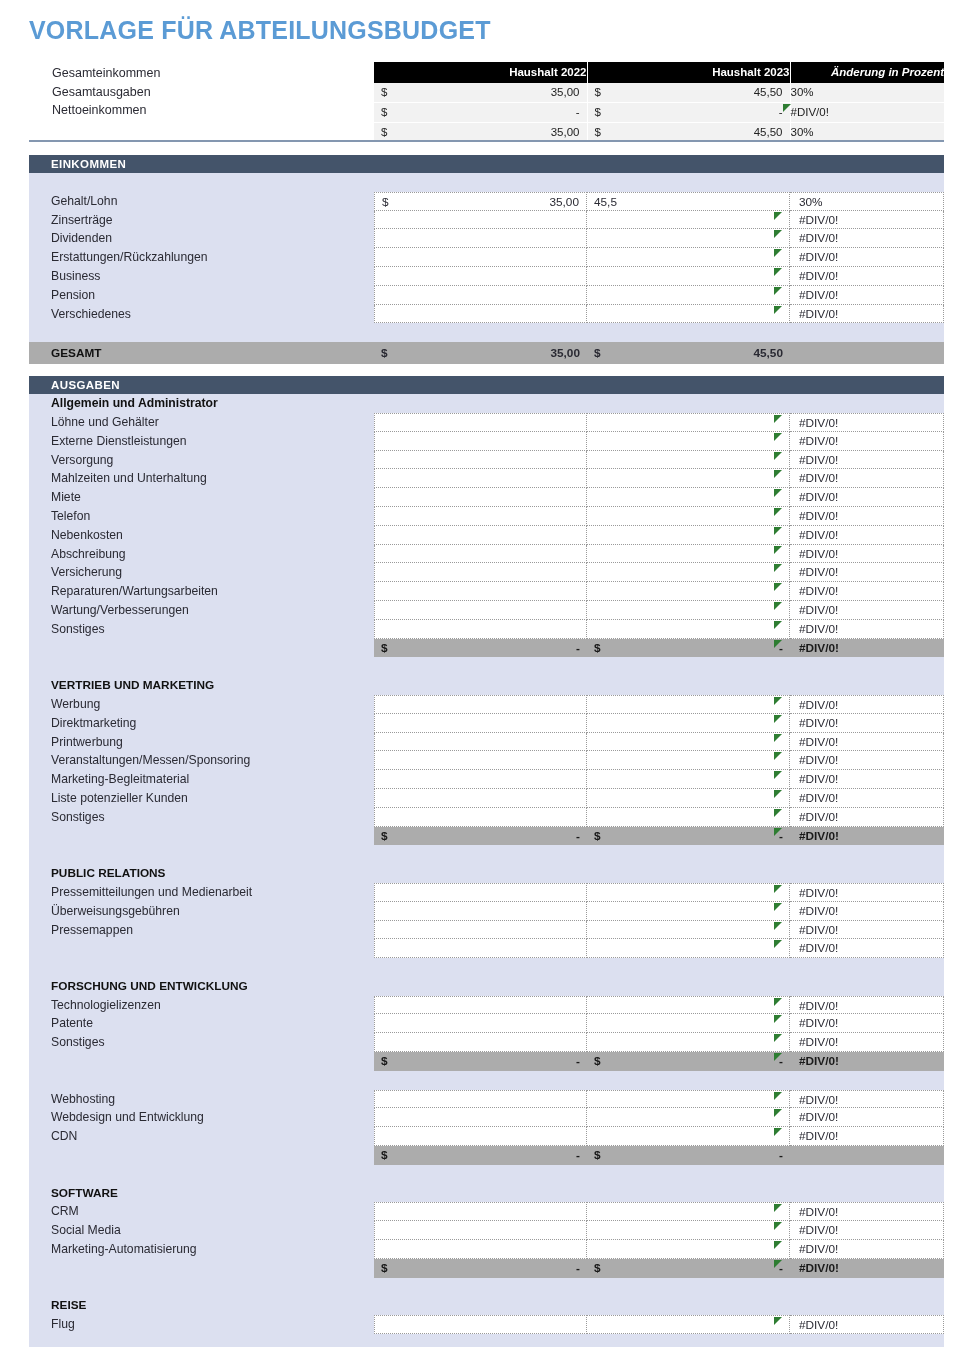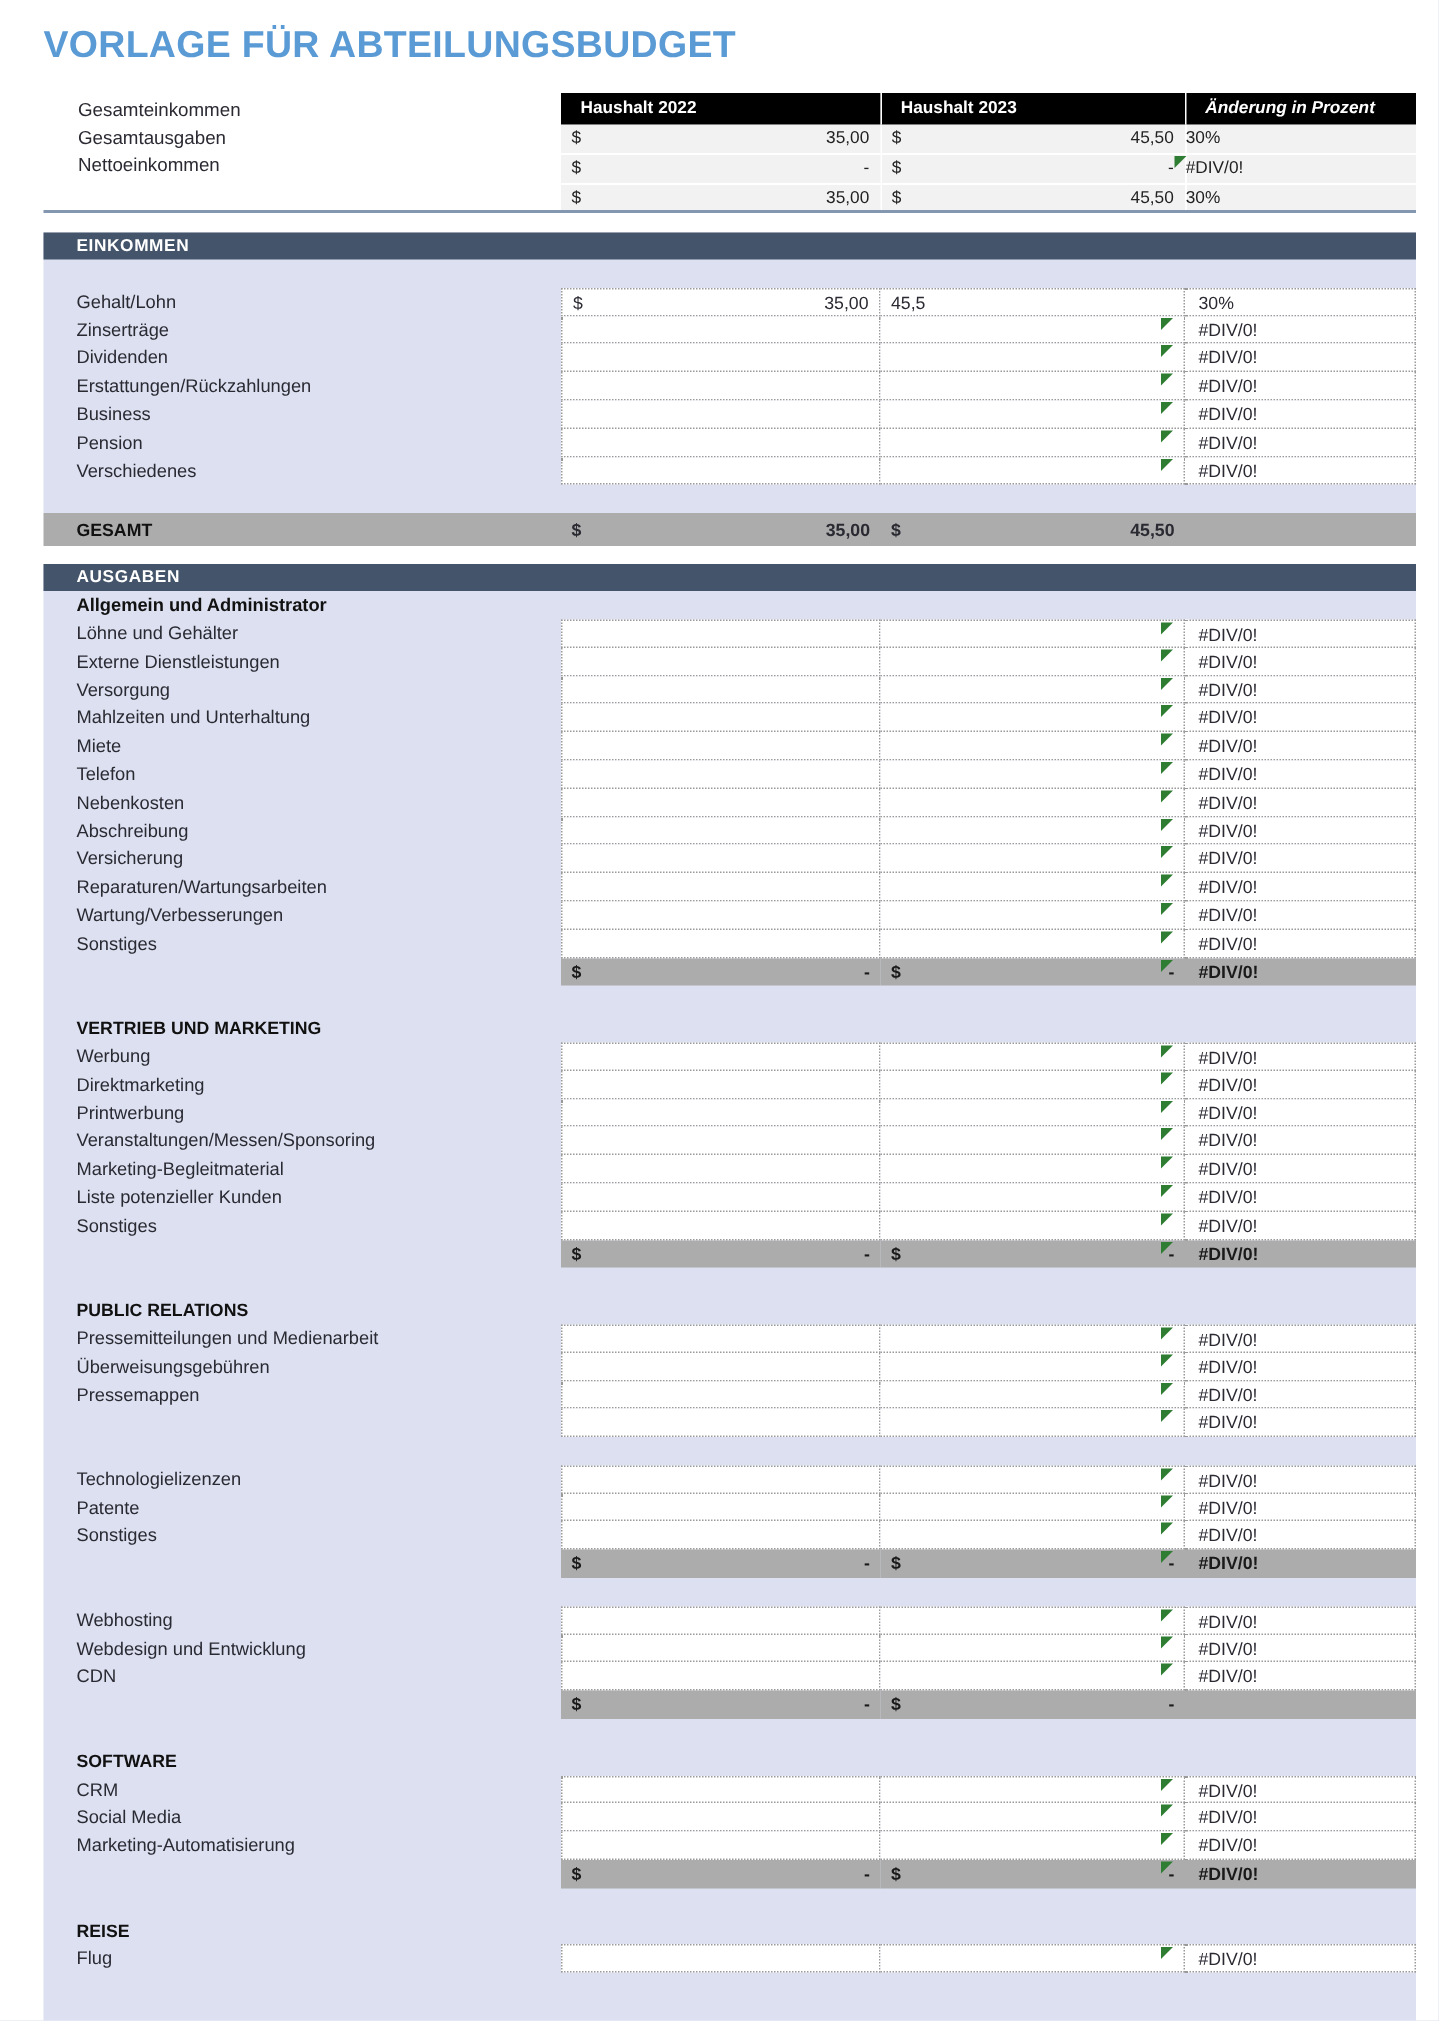--- a/index.html
+++ b/index.html
@@ -20,21 +20,21 @@
   }
 
   
   .summary{
     position:absolute;left:374px;top:62px;width:570px;
     border-collapse:collapse;table-layout:fixed;
   }
   .summary th{
     background:#000000;color:#ffffff;
     font-size:11.5px;font-weight:bold;
-    text-align:left;padding:3px 0 4px 13px;
+    text-align:right;padding:3px 0 4px 0;
     border-right:1px solid #ffffff;
     height:14px;
   }
   .summary th:last-child{border-right:none;font-style:italic;}
   .summary td{
     height:15px;font-size:11.5px;color:#222;
     background:#F2F2F2;
     border-bottom:1px solid #ffffff;
     border-right:1px solid #ffffff;
     padding:0;position:relative;
@@ -648,20 +648,23 @@
               <div class="c3">
                 <span class="tri"></span>
                 <span class="pcttxt">#DIV/0!</span>
               </div>
             </div>
           </div>
           <div class="row"></div>
         </div>
         <div>
           <div class="row">
+            <span class="rlabel caps">FORSCHUNG UND ENTWICKLUNG</span>
+          </div>
+          <div class="row">
             <span class="rlabel">Technologielizenzen</span>
             <div class="cells inputs first-input">
               <div class="c1"></div>
               <div class="c2"></div>
               <div class="c3">
                 <span class="tri"></span>
                 <span class="pcttxt">#DIV/0!</span>
               </div>
             </div>
           </div>

